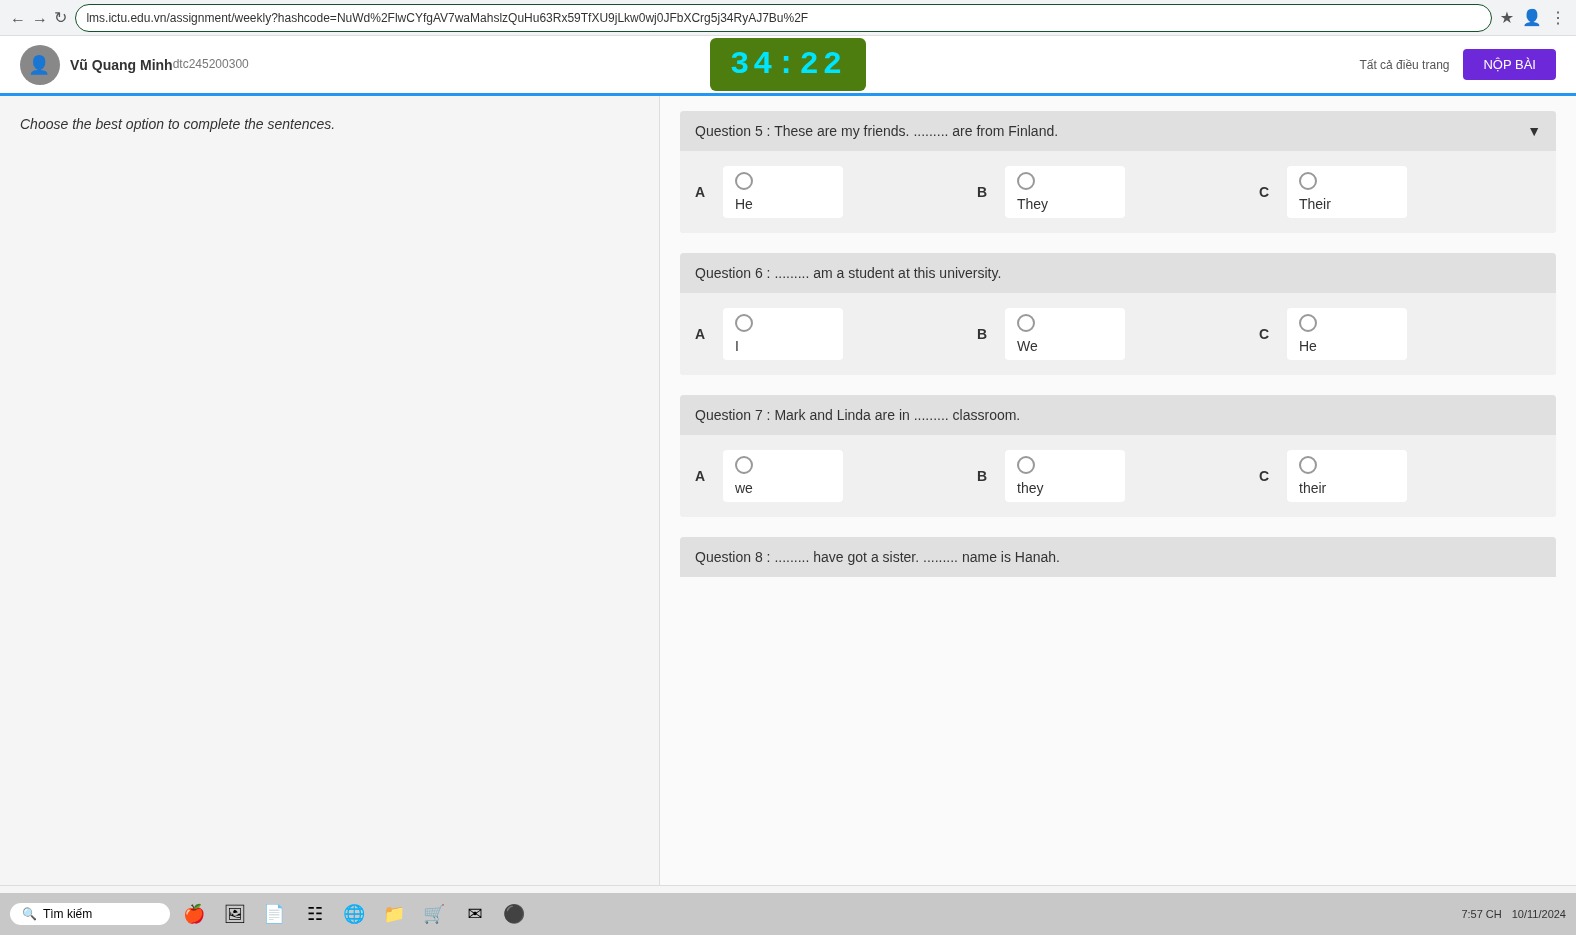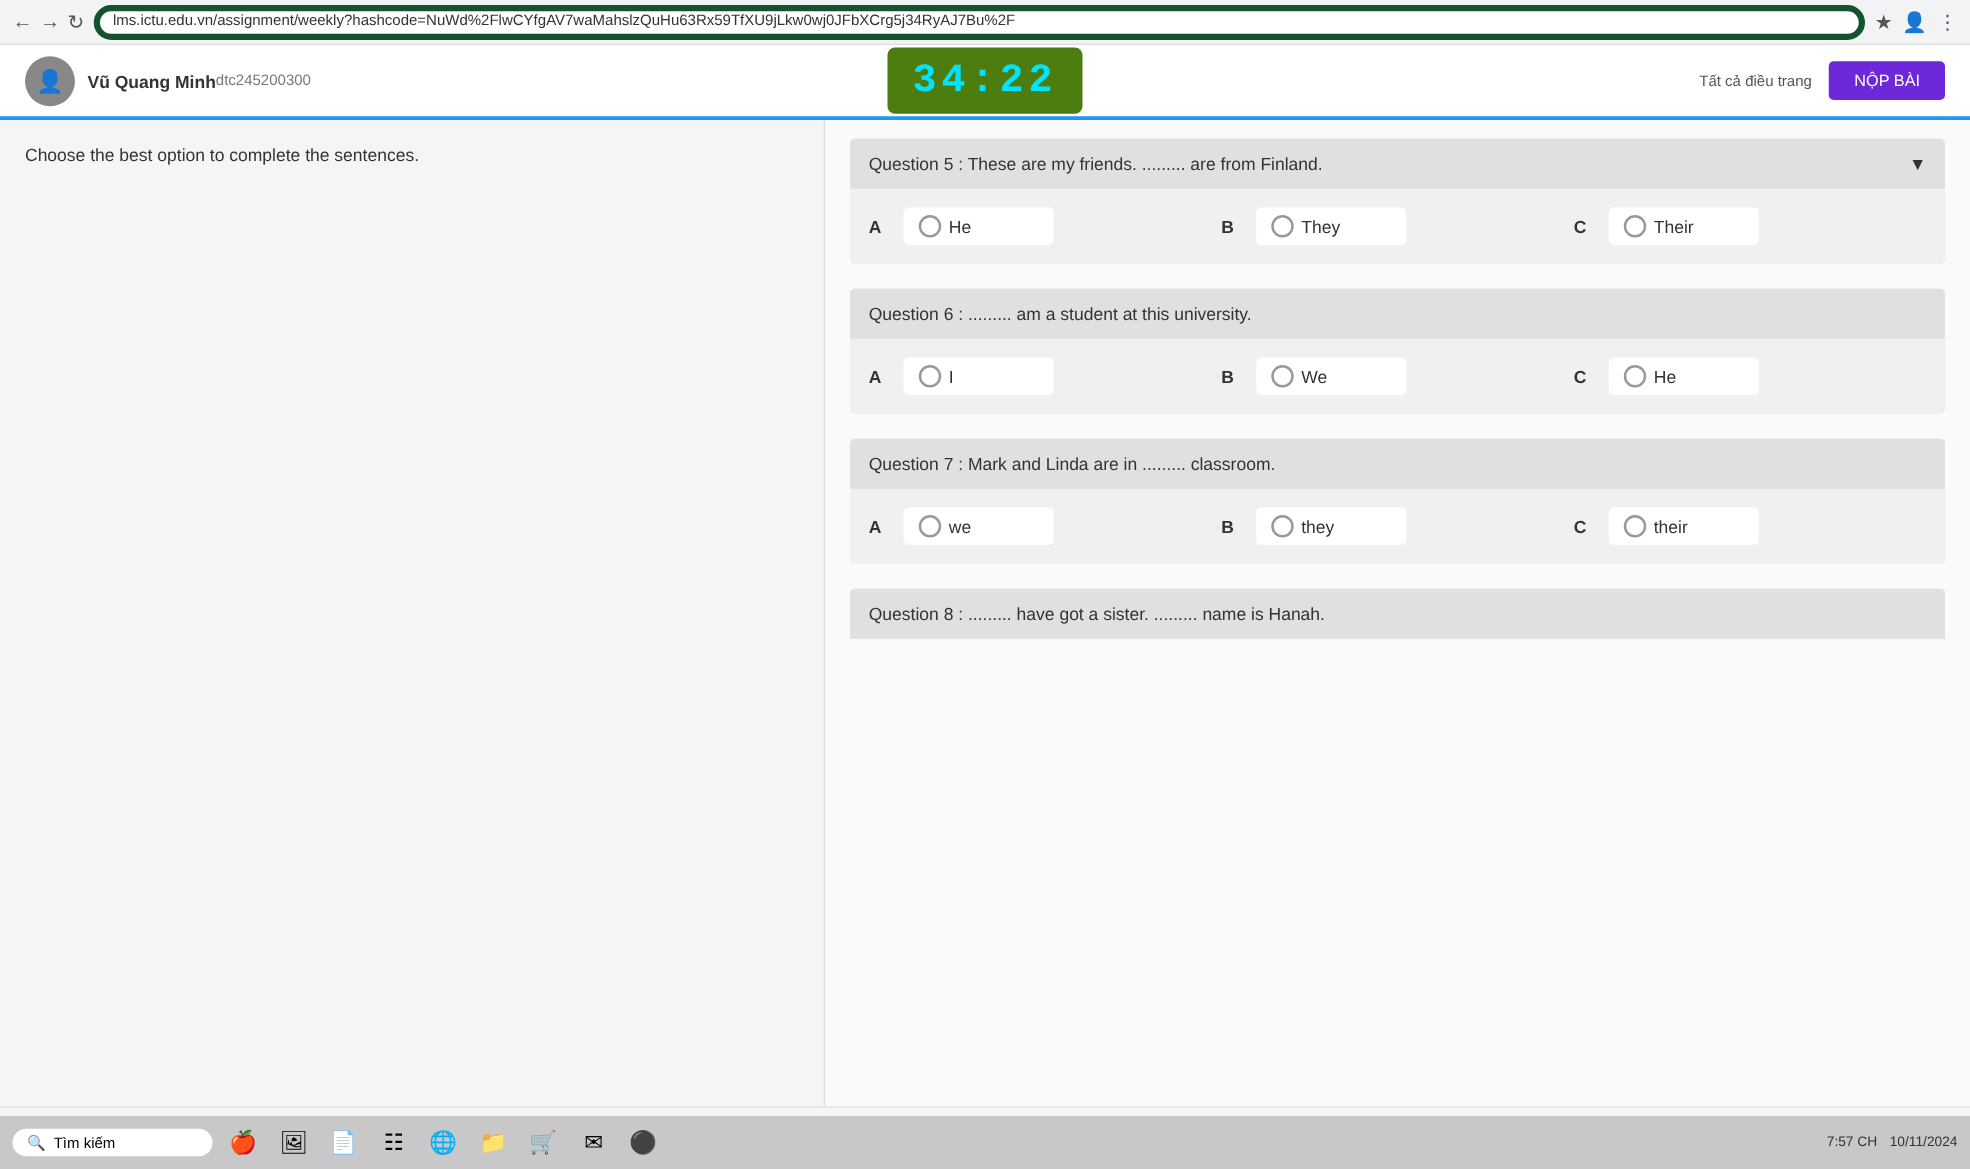--- a/index.html
+++ b/index.html
@@ -23,24 +23,25 @@
     }
     .browser-nav-icons {
       display: flex;
       gap: 6px;
       align-items: center;
       color: #555;
     }
     .address-bar {
       flex: 1;
       background: #fff;
-      border: 5px solid #14532d;
+      border: 1px solid #14532d;
       border-radius: 14px;
       height: 28px;
       display: flex;
+      align-items: center;
       padding: 0 10px;
       font-size: 12px;
       color: #333;
       overflow: hidden;
     }
     .browser-actions {
       display: flex;
       gap: 8px;
       align-items: center;
       color: #555;
@@ -130,20 +131,21 @@
     
     .left-panel {
       width: 660px;
       background: #f5f5f5;
       padding: 20px;
       border-right: 1px solid #ddd;
     }
     .instructions {
       font-size: 14px;
       color: #333;
+      font-style: italic;
     }
 
     
     .right-panel {
       flex: 1;
       background: #fafafa;
       padding: 15px 20px;
       overflow-y: auto;
       position: relative;
     }
@@ -180,26 +182,26 @@
       flex: 1;
     }
     .option-label {
       font-weight: bold;
       font-size: 14px;
       color: #333;
       min-width: 20px;
     }
     .radio-option {
       display: flex;
-      align-items: center;
       gap: 6px;
       background: #fff;
       border-radius: 4px;
       padding: 6px 12px;
       min-width: 120px;
+      flex-direction: column;
     }
     .radio-circle {
       width: 18px;
       height: 18px;
       border: 2px solid #999;
       border-radius: 50%;
       display: flex;
       align-items: center;
       justify-content: center;
       background: #fff;

